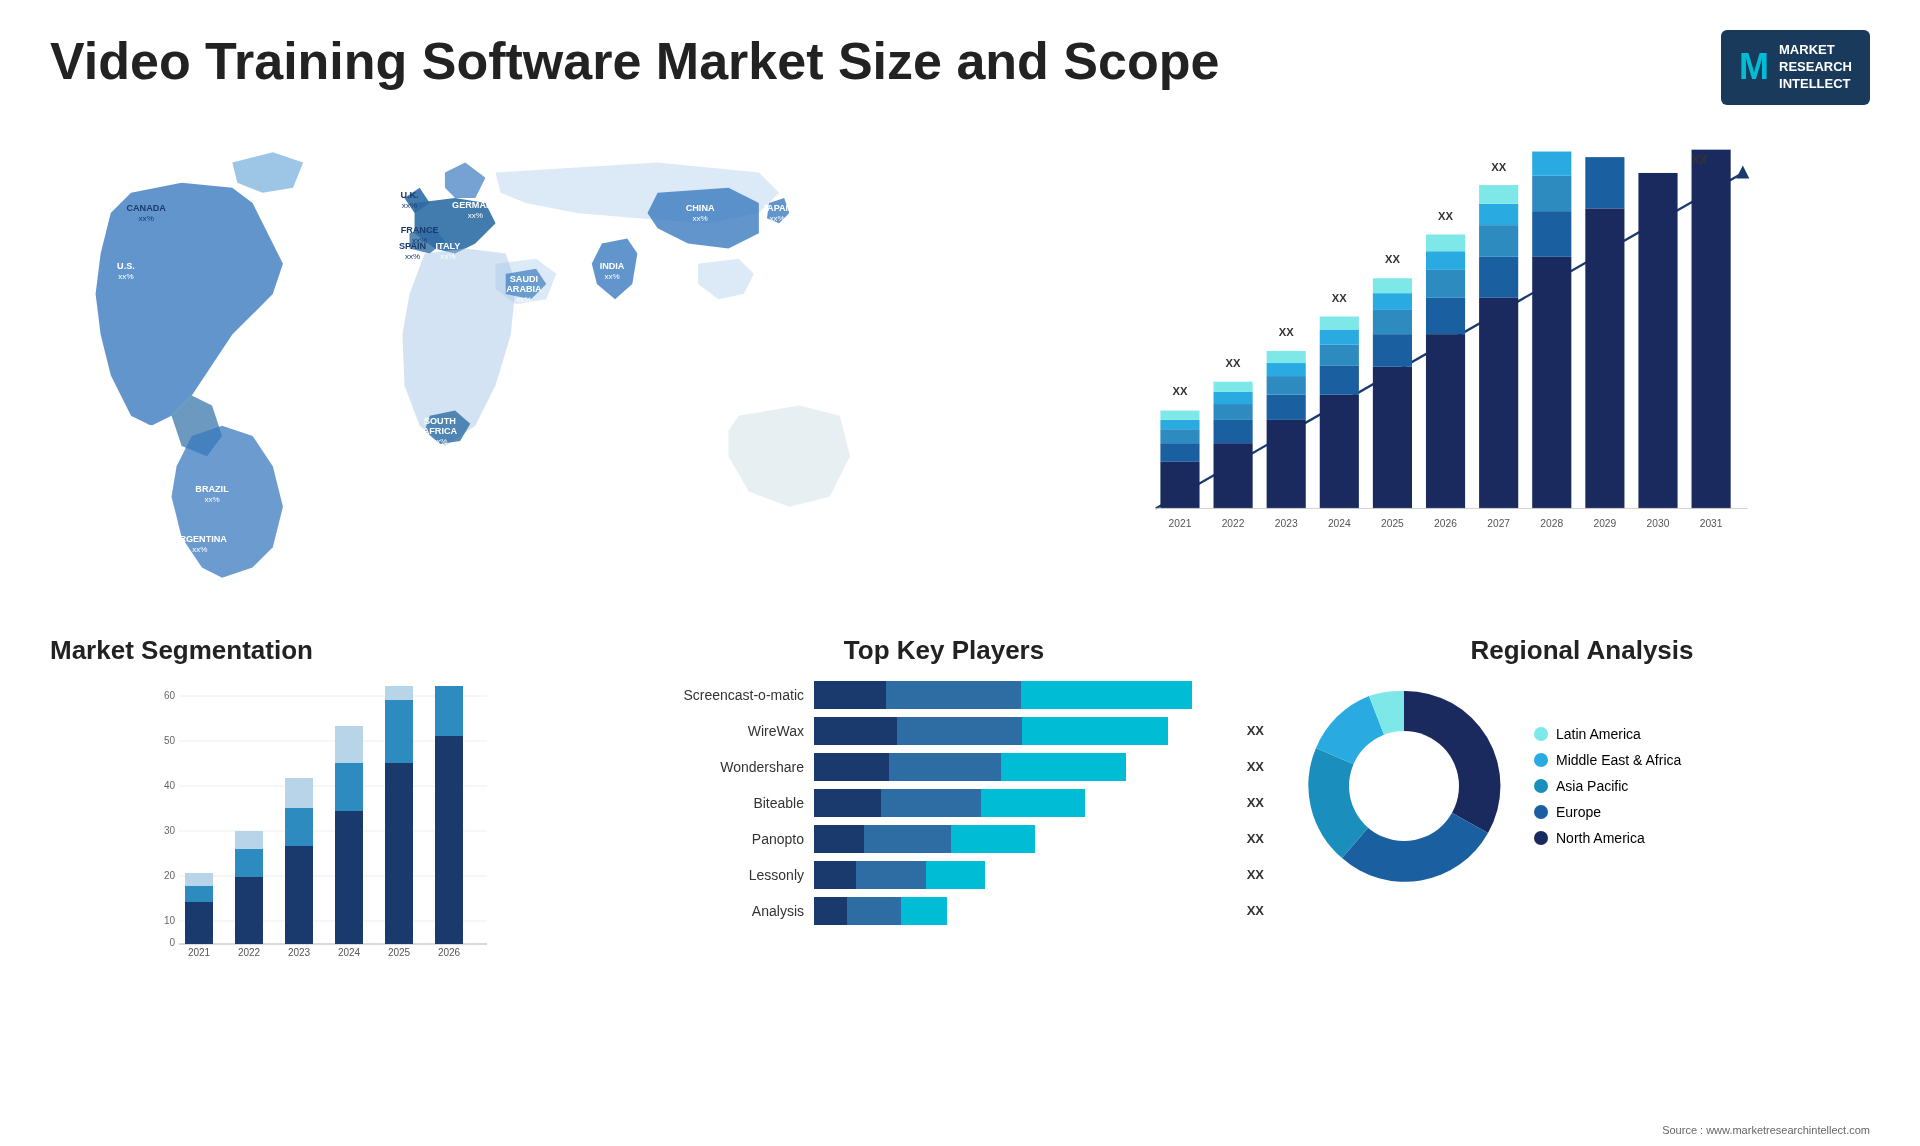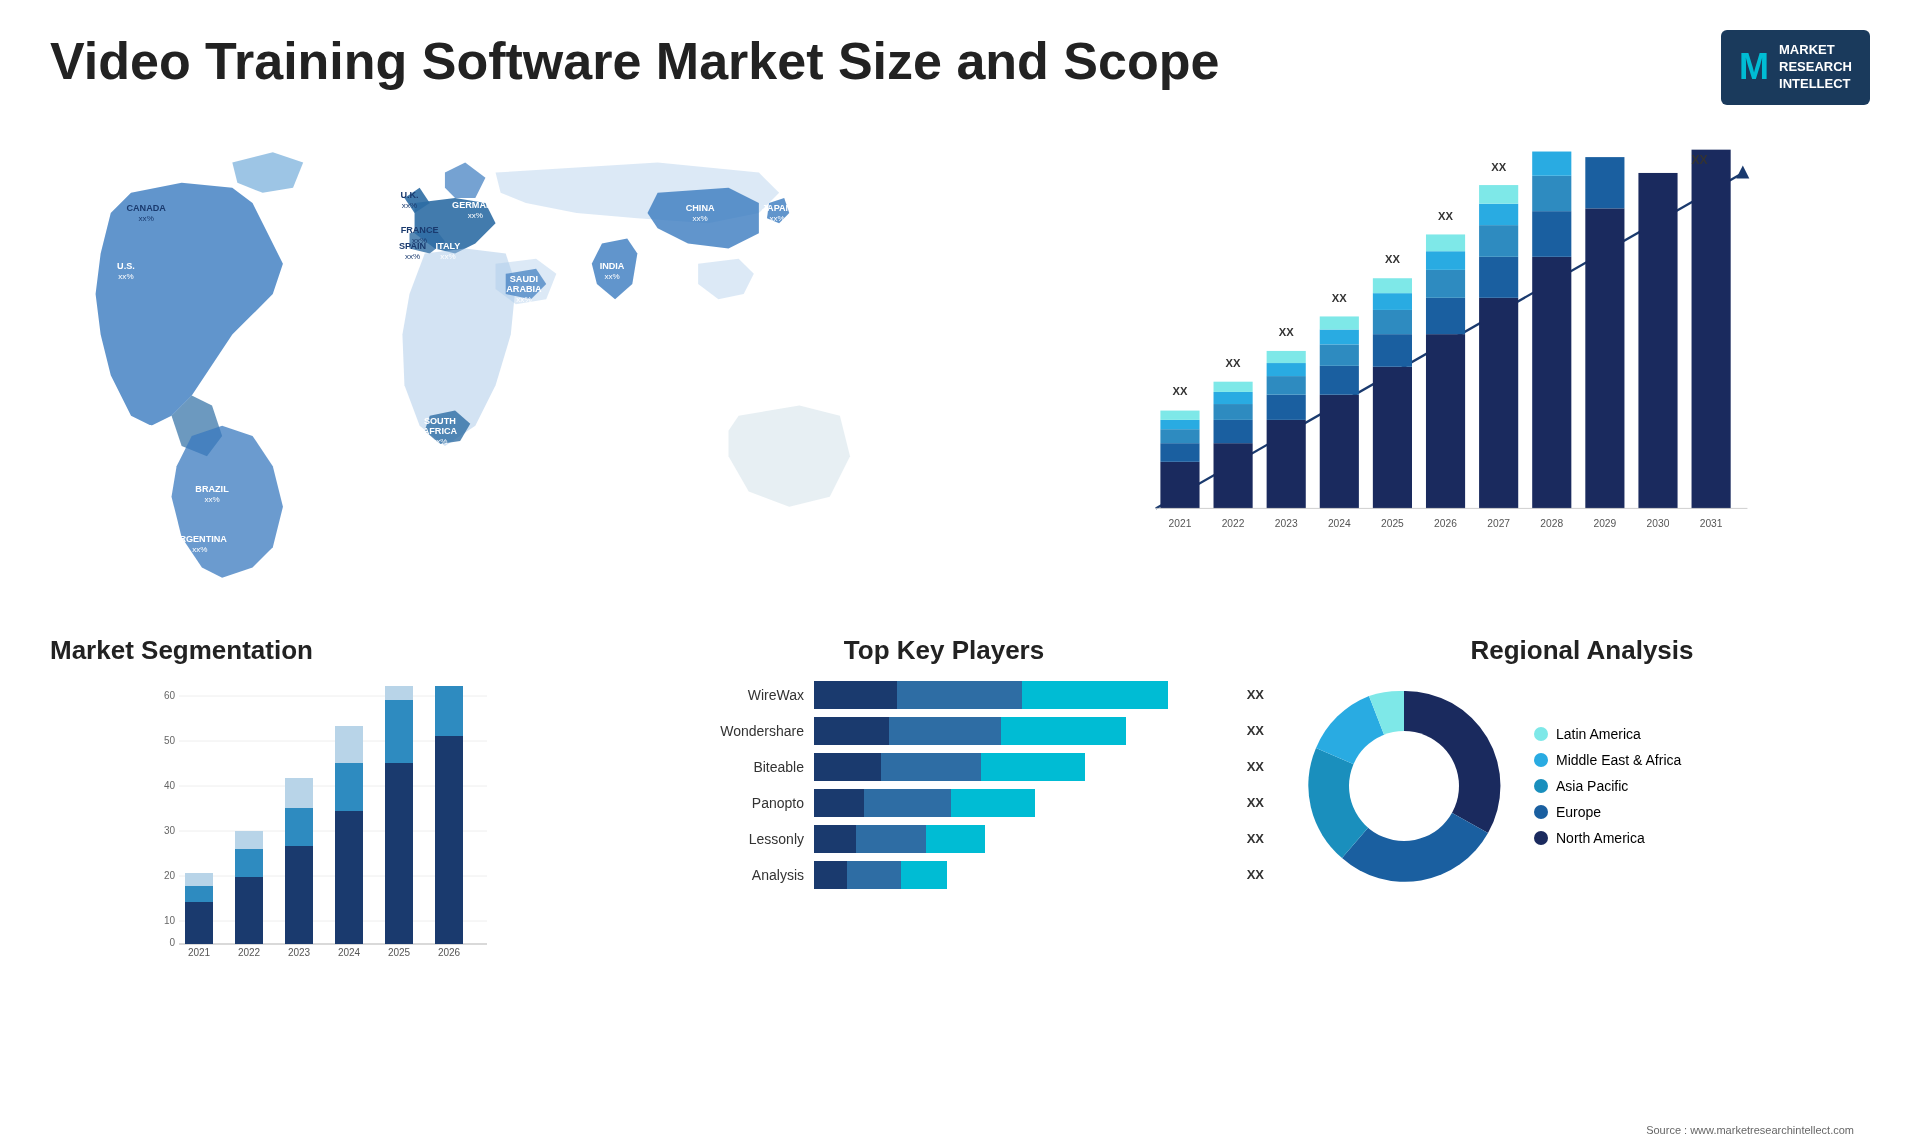--- a/index.html
+++ b/index.html
@@ -243,21 +243,21 @@
     .reg-dot {
       width: 14px;
       height: 14px;
       border-radius: 50%;
       flex-shrink: 0;
     }
 
     .source-text {
       position: absolute;
       bottom: 10px;
-      right: 66px;
+      right: 50px;
       font-size: 11px;
       color: #666;
     }
   </style>
 </head>
 <body>
 
 <div class="page-container">
 
   <div class="header">
@@ -501,20 +501,30 @@
           <text x="302" y="275" font-size="10" fill="#555" text-anchor="middle">2026</text>
         </svg>
 
       </div>
     </div>
 
     <div class="players-container">
       <div class="players-title">Top Key Players</div>
       <div class="players-list">
 
+        <div class="player-row">
+          <span class="player-name">Screencast-o-matic</span>
+          <div class="player-bar-wrap">
+            <div class="player-bar">
+              <div class="player-bar-seg1" style="width:16%"></div>
+              <div class="player-bar-seg2" style="width:30%"></div>
+              <div class="player-bar-seg3" style="width:38%"></div>
+            </div>
+          </div>
+        </div>
 
         <div class="player-row">
           <span class="player-name">WireWax</span>
           <div class="player-bar-wrap">
             <div class="player-bar">
               <div class="player-bar-seg1" style="width:20%"></div>
               <div class="player-bar-seg2" style="width:30%"></div>
               <div class="player-bar-seg3" style="width:35%"></div>
             </div>
           </div>

